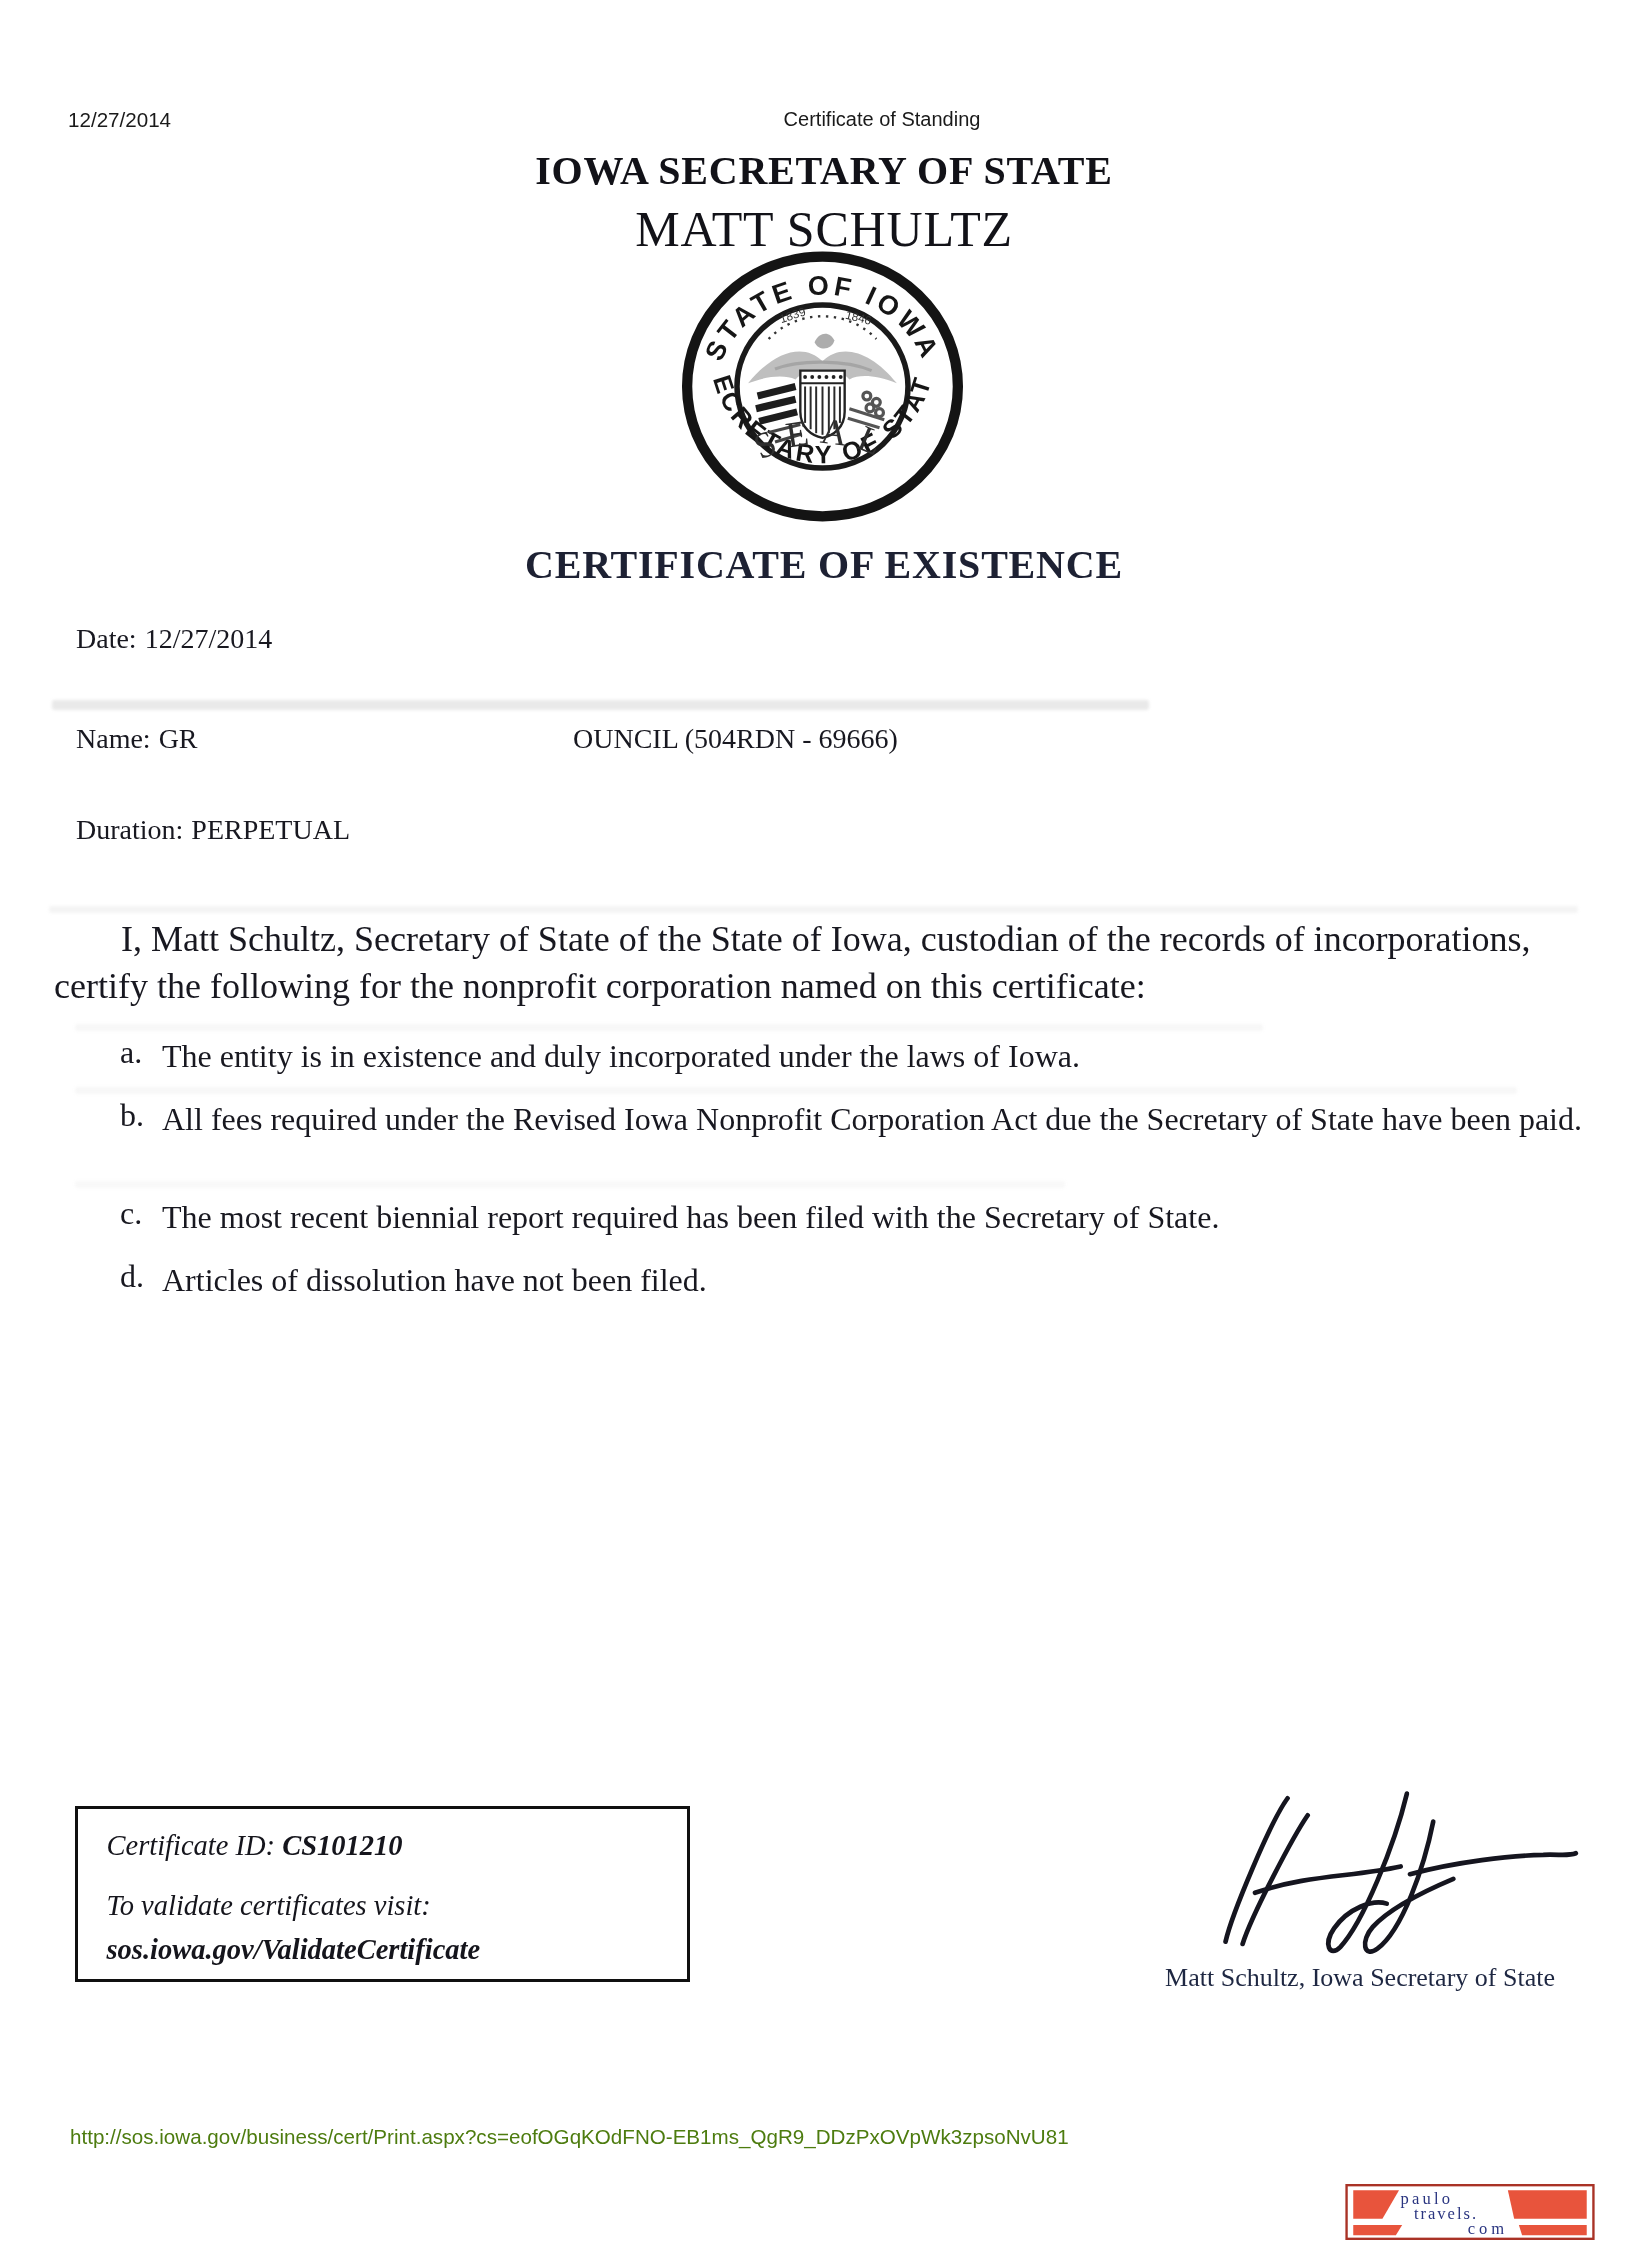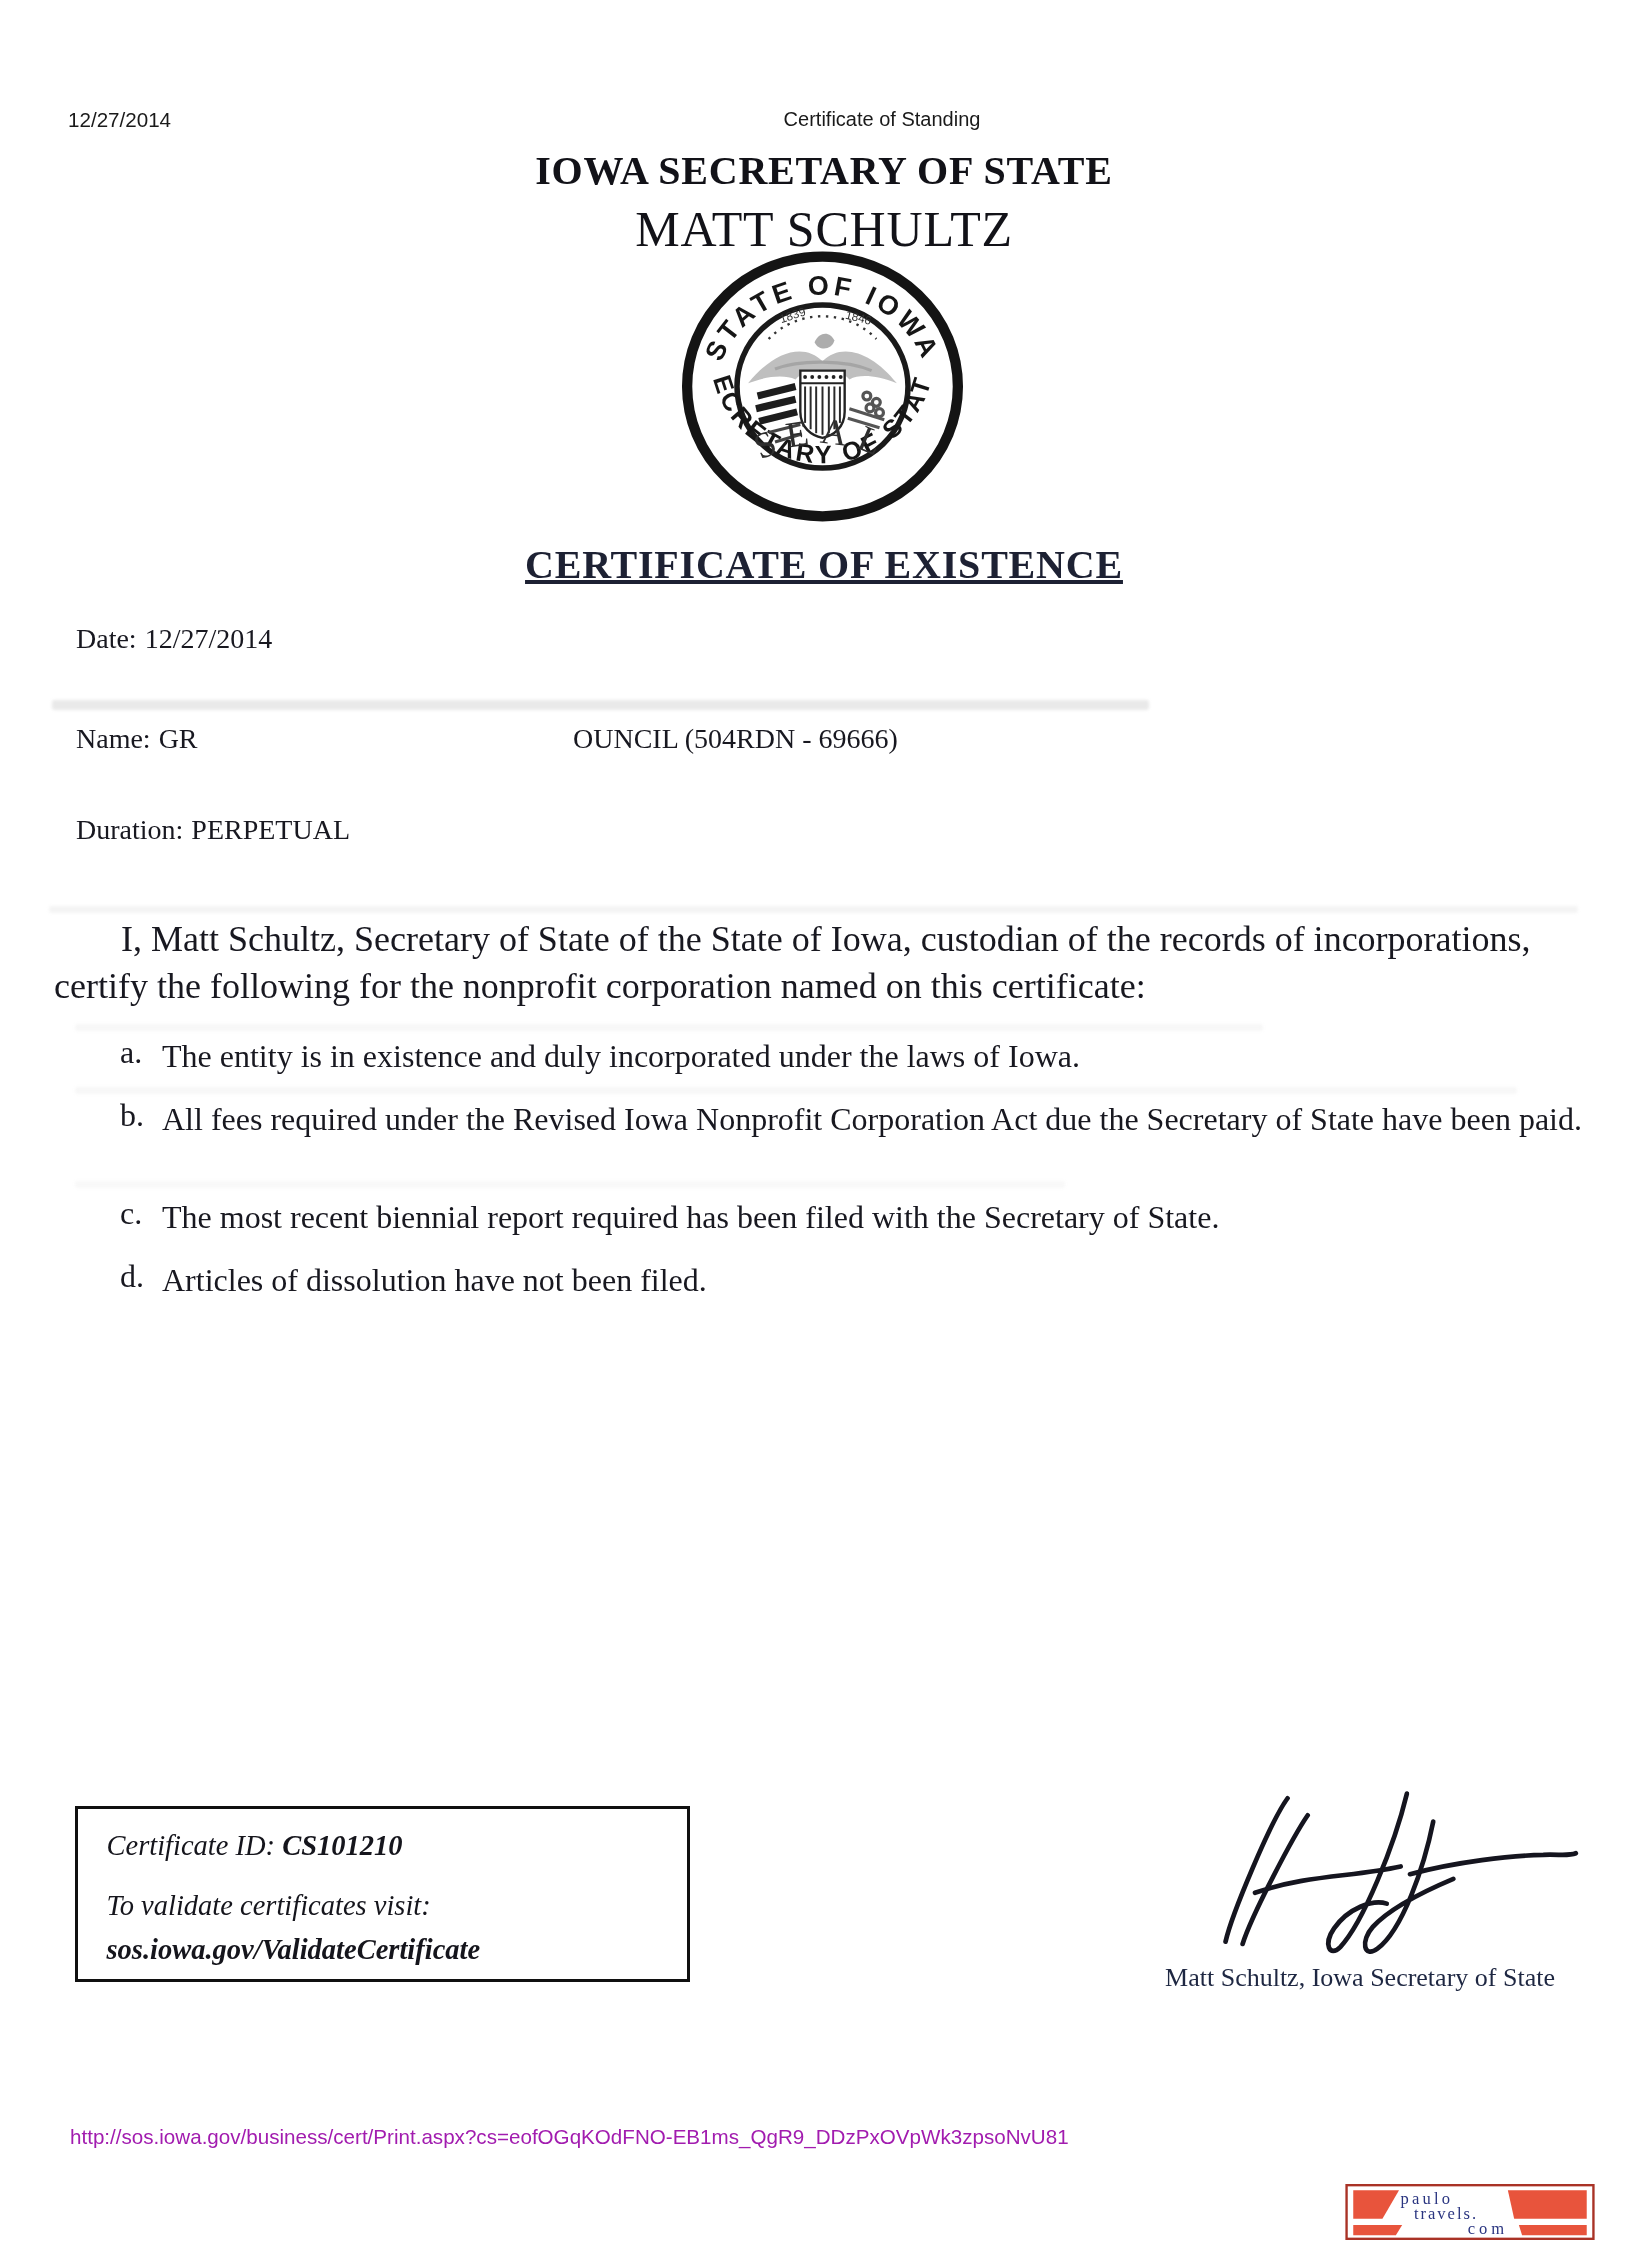--- a/index.html
+++ b/index.html
@@ -11,21 +11,21 @@
     color:#161616;
     overflow:hidden;
   }
   .abs{position:absolute;}
   
   .print-date{left:68px;top:108px;font-family:"Liberation Sans",sans-serif;font-size:20.6px;color:#1a1a1a;}
   .print-header{left:882px;top:108px;transform:translateX(-50%);font-family:"Liberation Sans",sans-serif;font-size:20px;color:#1a1a1a;white-space:nowrap;}
   
   .title1{left:824px;top:147px;transform:translateX(-50%);font-size:40px;font-weight:bold;color:#121218;white-space:nowrap;letter-spacing:0.8px;}
   .title2{left:824px;top:200px;transform:translateX(-50%);font-size:50px;font-weight:normal;color:#121218;white-space:nowrap;letter-spacing:0.8px;}
-  .cert-title{left:824px;top:541px;transform:translateX(-50%);font-size:40px;font-weight:bold;color:#1d2133;white-space:nowrap;letter-spacing:0.8px;text-decoration:underline;}
+  .cert-title{left:824px;top:541px;transform:translateX(-50%);font-size:40px;font-weight:bold;color:#1d2133;white-space:nowrap;letter-spacing:0.8px;}
   .seal-wrap{left:680px;top:250px;width:285px;height:273px;}
   
   .detail{left:76px;font-size:28px;white-space:nowrap;color:#181820;}
   .detail .lbl{margin-right:8px;}
   .date-line{top:623px;}
   .name-line{top:723px;width:1268px;}
   .name-suffix{position:absolute;left:497px;top:0;}
   .inc-line{top:769px;}
   .dur-line{top:814px;}
   
@@ -43,21 +43,21 @@
   .sm5{left:75px;top:1181px;width:990px;height:7.1px;background:rgba(150,150,150,0.07);}
   
   .vbox{left:75px;top:1806px;width:615px;height:176px;border:3.2px solid #101010;box-sizing:border-box;font-style:italic;}
   .vline{position:absolute;left:28.5px;font-size:28.5px;white-space:nowrap;color:#15151c;}
   .v1{top:20.6px;} .v2{top:81px;} .v3{top:125px;}
   .bold{font-weight:bold;}
   
   .sig-wrap{left:1173px;top:1775px;width:412px;height:186px;}
   .sig-caption{left:1360px;top:1963px;transform:translateX(-50%);font-size:26px;color:#1e2742;white-space:nowrap;}
   
-  .footer-url{left:70px;top:2125px;font-family:"Liberation Sans",sans-serif;font-size:20.6px;color:#a21caf;white-space:nowrap;}
+  .footer-url{left:70px;top:2125px;font-family:"Liberation Sans",sans-serif;font-size:20.6px;color:#4d7c0f;white-space:nowrap;}
   
   .logo{left:1345px;top:2184px;width:301px;height:56px;}
 </style>
 </head>
 <body>
 
 <div class="page">
 
   <div class="abs print-date">12/27/2014</div>
   <div class="abs print-header">Certificate of Standing</div>

